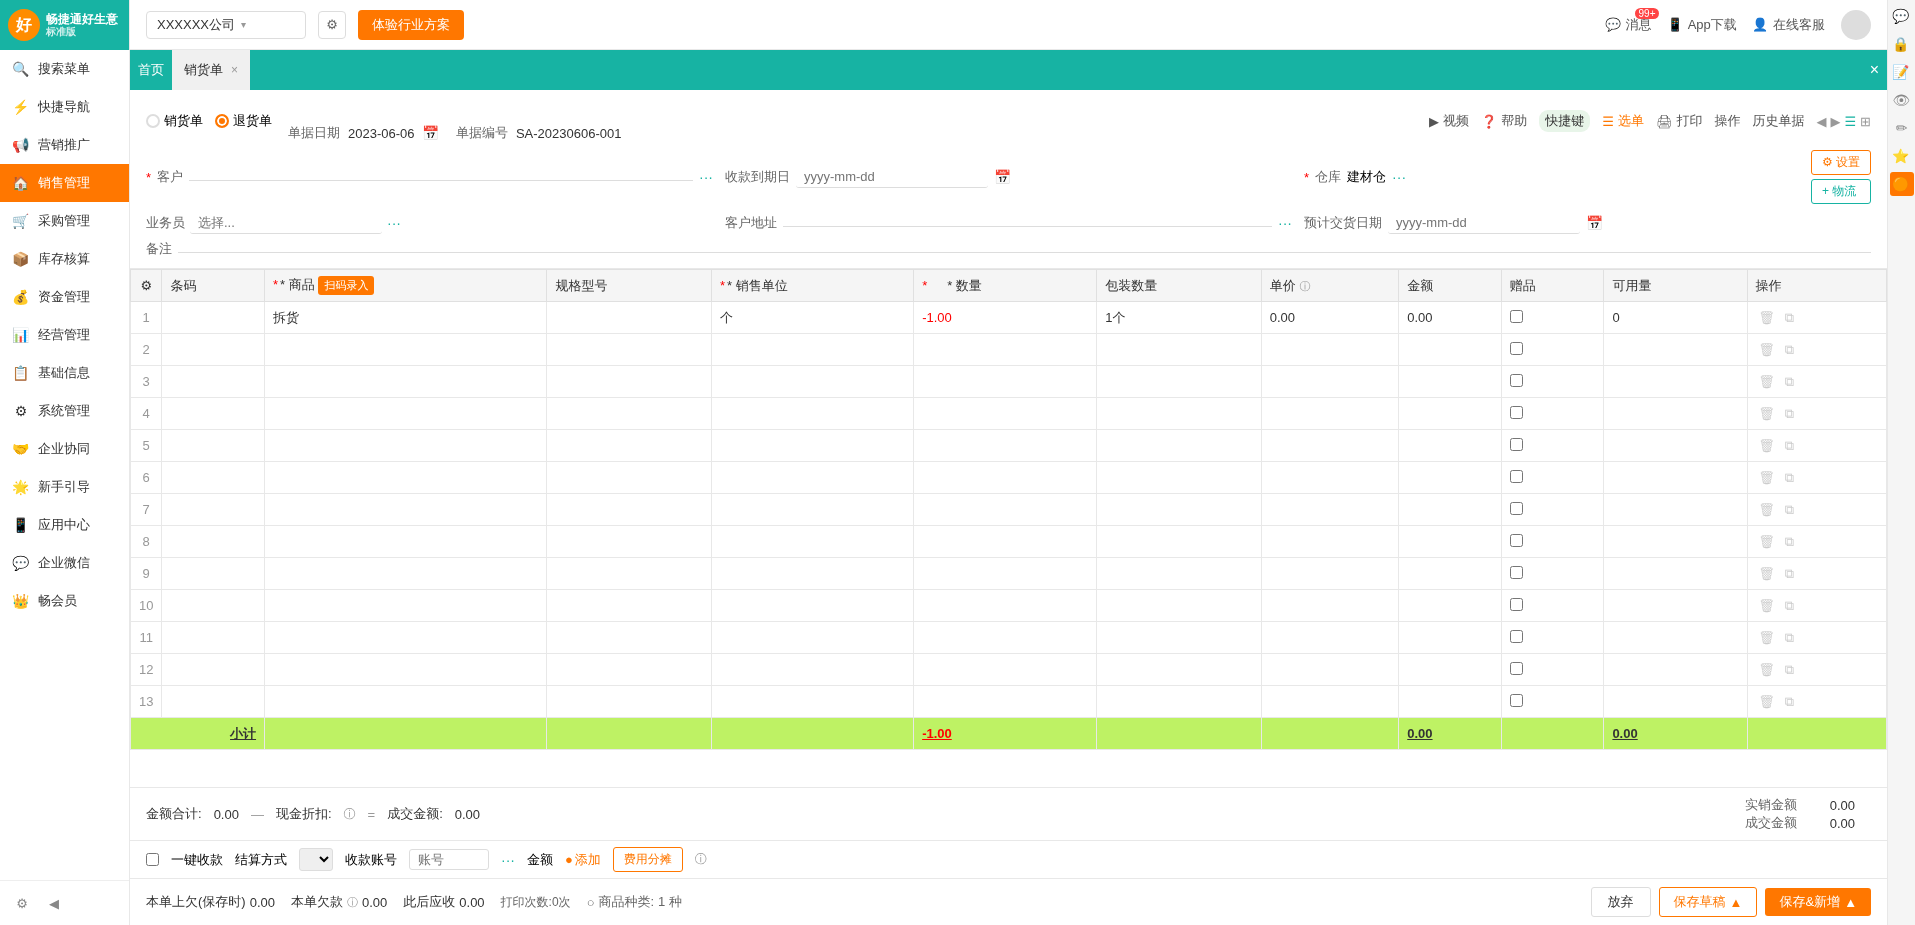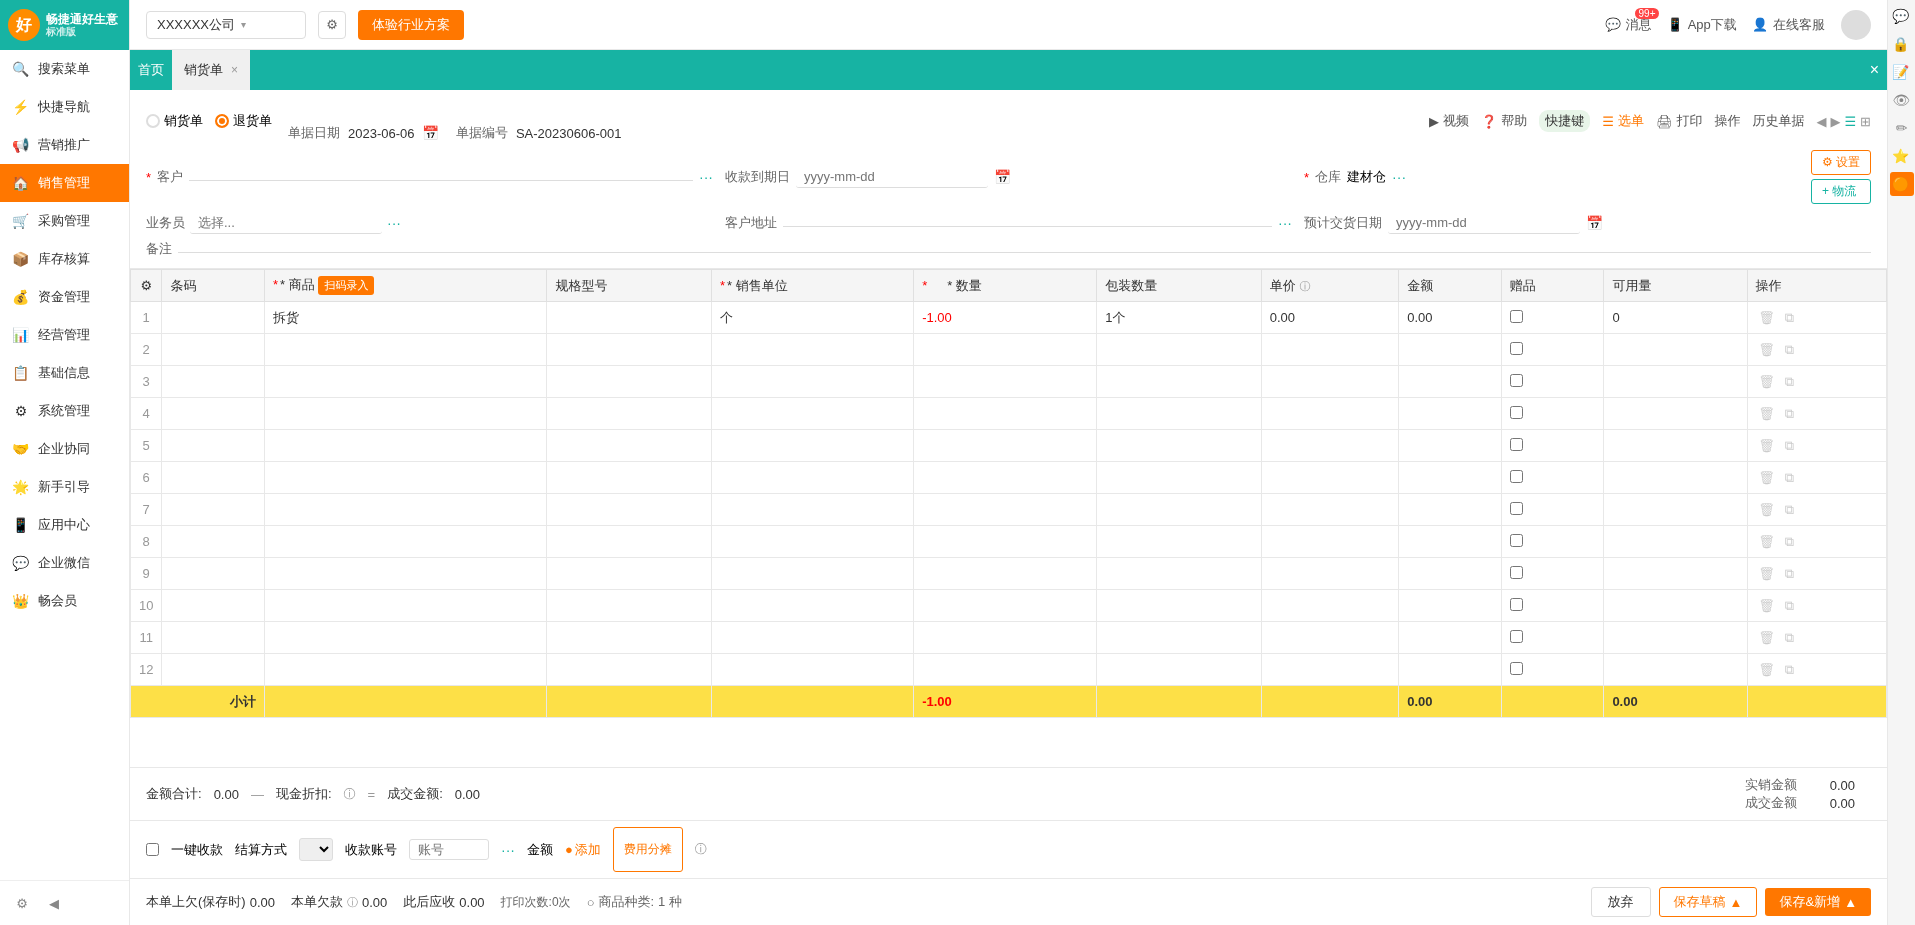--- a/index.html
+++ b/index.html
@@ -56,31 +56,31 @@
     .toolbar-item { display: flex; align-items: center; gap: 4px; color: #555; cursor: pointer; font-size: 12px; }
     table { width: 100%; border-collapse: collapse; font-size: 12px; }
     th { background: #f5f5f5; border: 1px solid #e0e0e0; padding: 6px 8px; text-align: left; font-weight: normal; color: #333; white-space: nowrap; position: sticky; top: 0; }
     td { border: 1px solid #e8e8e8; padding: 5px 8px; color: #333; height: 32px; }
     .scan-btn { background: #ff7700; color: white; border: none; border-radius: 3px; padding: 2px 6px; cursor: pointer; font-size: 11px; }
     .row-num { color: #999; text-align: center; }
     .negative-num { color: red; }
     .col-settings { width: 30px; text-align: center; }
     .delete-icon { color: #ccc; cursor: pointer; margin: 0 3px; }
     .copy-icon { color: #ccc; cursor: pointer; margin: 0 3px; }
-    .subtotal-row td { background: #fde047; font-weight: bold; }
+    .subtotal-row td { background: #bef264; font-weight: bold; text-decoration: underline; }
 
     
     .summary-bar { background: #fff; border-top: 1px solid #e8e8e8; padding: 8px 16px; display: flex; align-items: center; gap: 12px; flex-wrap: wrap; }
     .summary-text { color: #333; font-size: 13px; }
     .summary-dash { color: #999; }
     .summary-eq { color: #999; }
 
     
     .payment-row { background: #fff; border-top: 1px solid #e8e8e8; padding: 6px 16px; display: flex; align-items: center; gap: 12px; }
-    .fee-btn { border: 1px solid #ff7700; color: #ff7700; background: white; border-radius: 3px; padding: 13px 10px; cursor: pointer; font-size: 12px; }
+    .fee-btn { border: 1px solid #ff7700; color: #ff7700; background: white; border-radius: 3px; padding: 3px 10px; cursor: pointer; font-size: 12px; }
 
     
     .status-bar { background: #fff; border-top: 1px solid #e8e8e8; padding: 8px 16px; display: flex; align-items: center; }
     .status-left { display: flex; align-items: center; gap: 16px; flex: 1; }
     .status-item { display: flex; align-items: center; gap: 4px; font-size: 12px; color: #333; }
     .status-right { display: flex; align-items: center; gap: 8px; }
     .print-info { font-size: 12px; color: #666; }
     .goods-type { font-size: 12px; color: #666; display: flex; align-items: center; gap: 4px; }
     .btn-abandon { border: 1px solid #ddd; background: white; color: #333; border-radius: 3px; padding: 5px 16px; cursor: pointer; font-size: 13px; }
     .btn-save-draft { border: 1px solid #ff7700; background: white; color: #ff7700; border-radius: 3px; padding: 5px 14px; cursor: pointer; font-size: 13px; display: flex; align-items: center; gap: 4px; }
@@ -539,20 +539,37 @@
       <td></td>
       <td></td>
       <td></td>
       <td><input type="checkbox" style=""></td>
       <td></td>
       <td>
         <span class="delete-icon">🗑</span>
         <span class="copy-icon">⧉</span>
       </td>
     </tr>
+            <tr>
+      <td class="row-num">13</td>
+      <td></td>
+      <td></td>
+      <td></td>
+      <td></td>
+      <td class=""></td>
+      <td></td>
+      <td></td>
+      <td></td>
+      <td><input type="checkbox" style=""></td>
+      <td></td>
+      <td>
+        <span class="delete-icon">🗑</span>
+        <span class="copy-icon">⧉</span>
+      </td>
+    </tr>
           </tbody>
         <tfoot>
           <tr class="subtotal-row">
             <td colspan="2" style="text-align:right;"><span>小计</span></td>
             <td></td>
             <td></td>
             <td></td>
             <td class="negative-num">-1.00</td>
             <td></td>
             <td></td>

